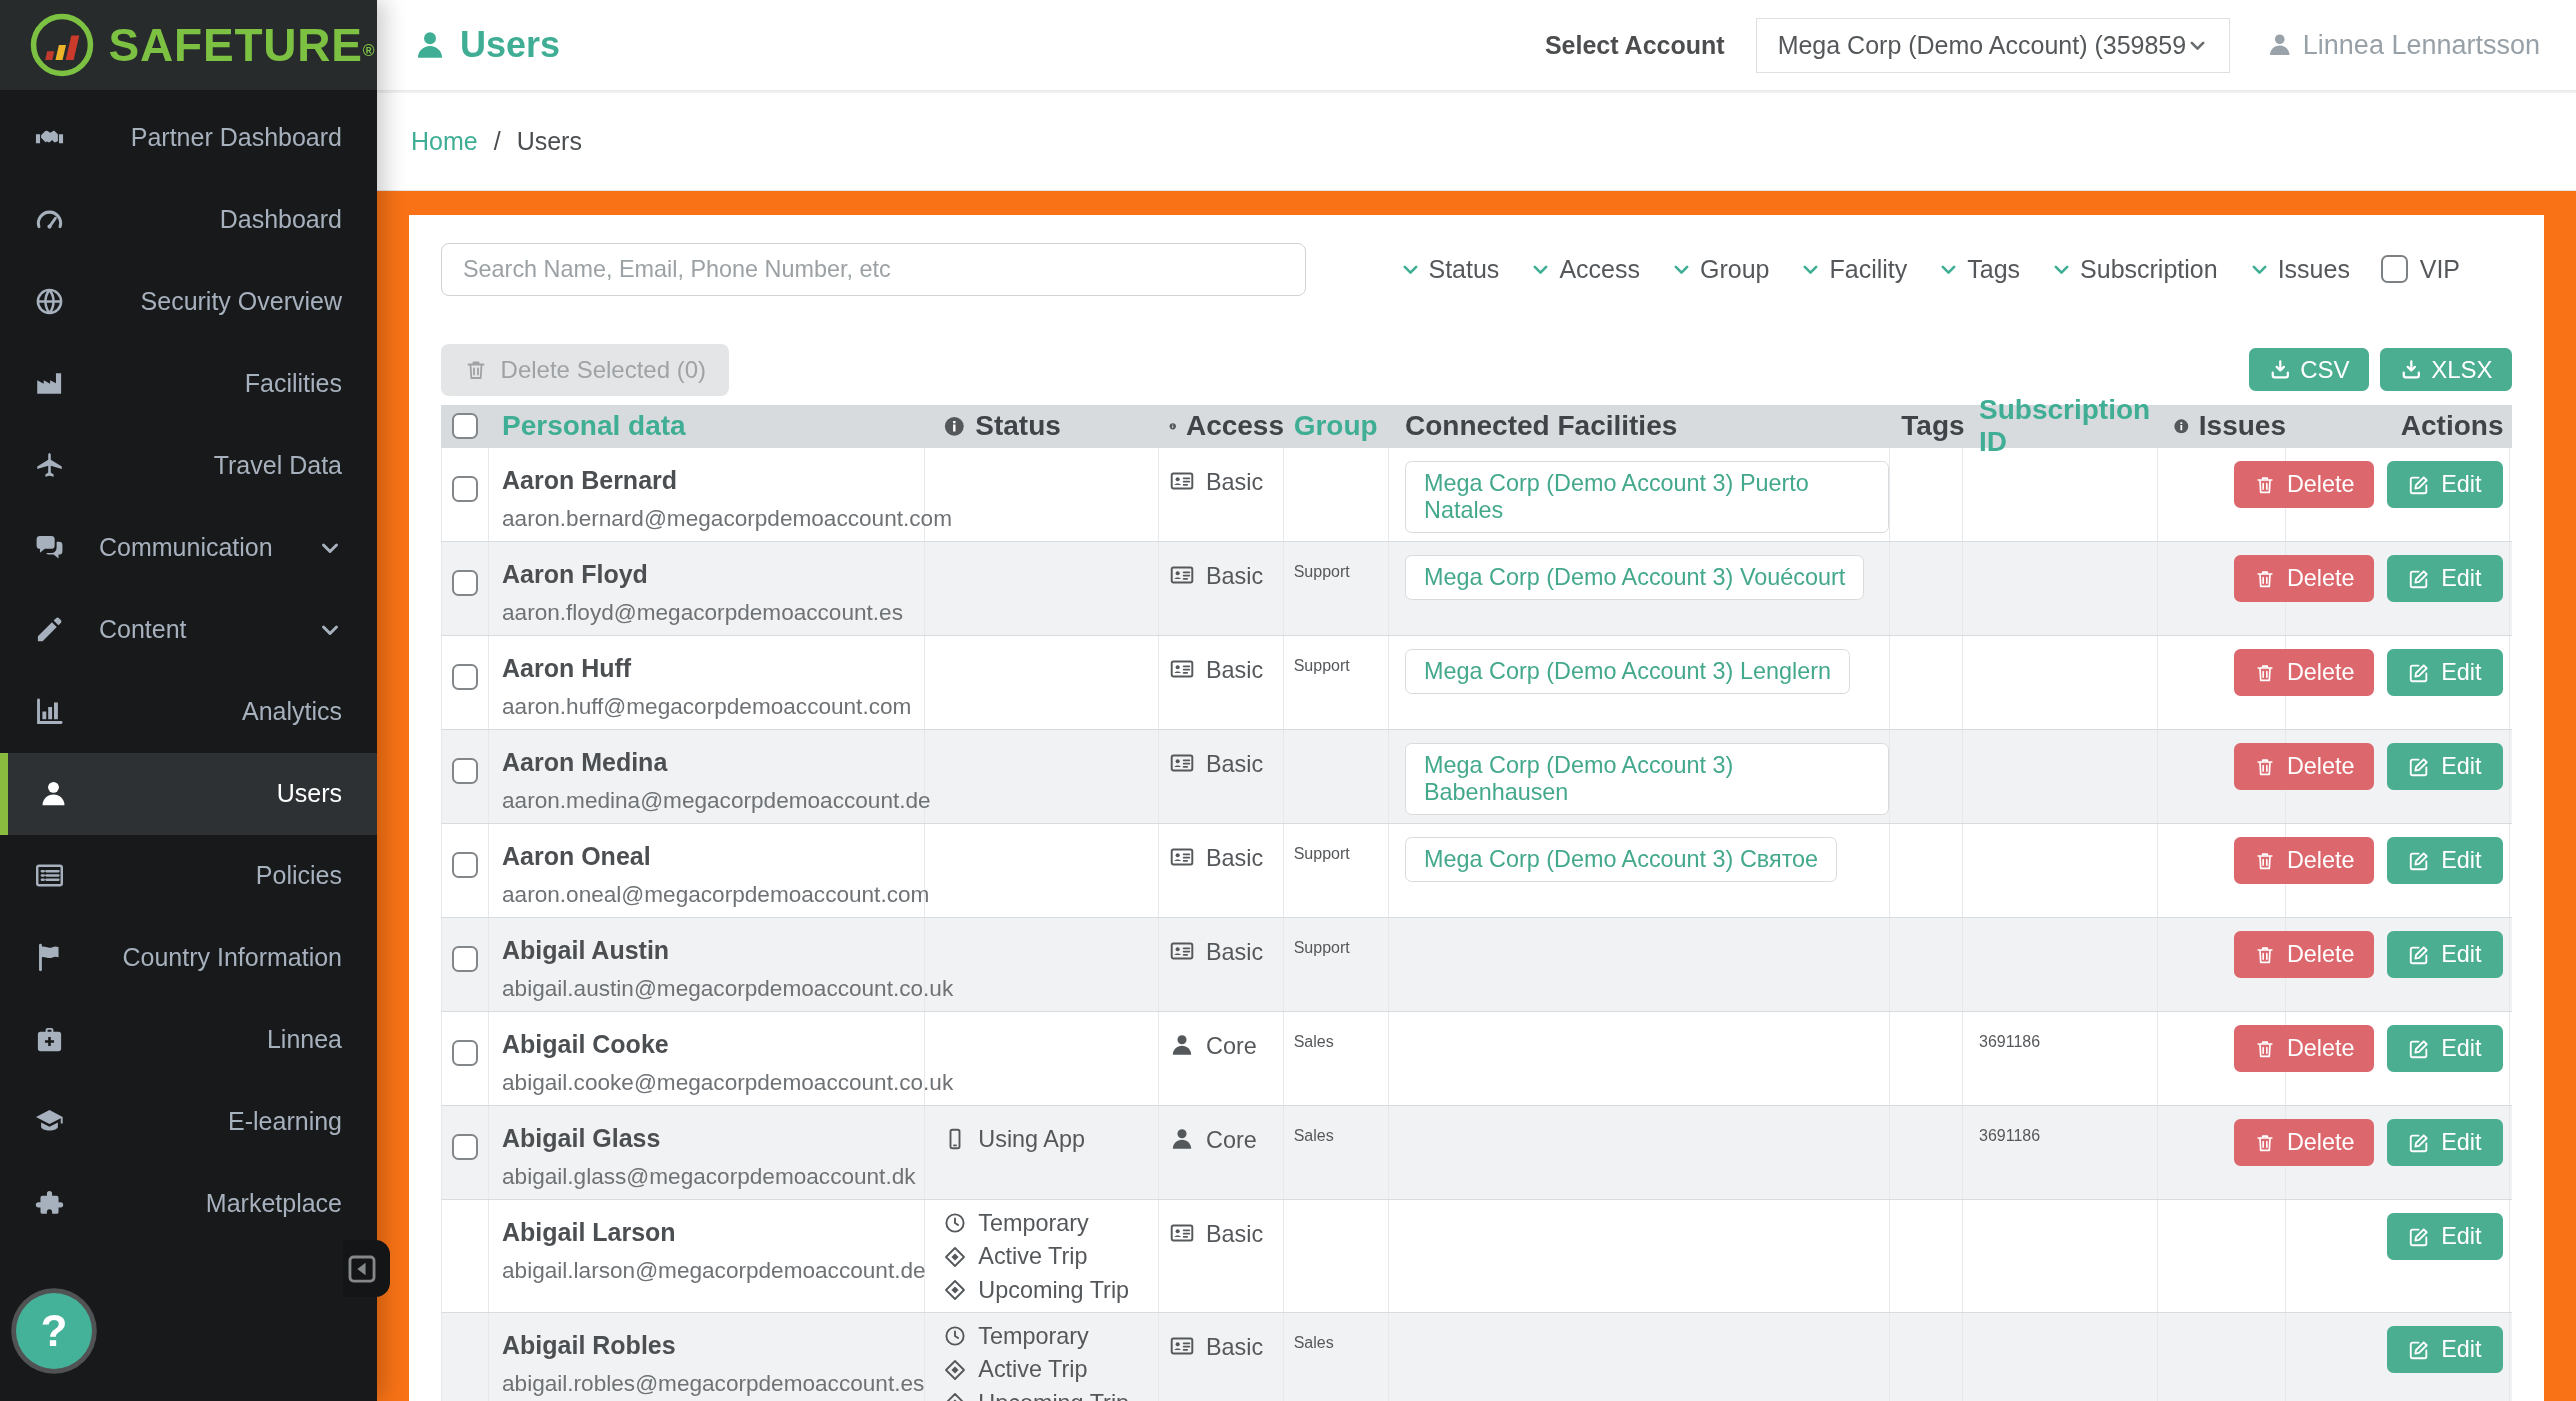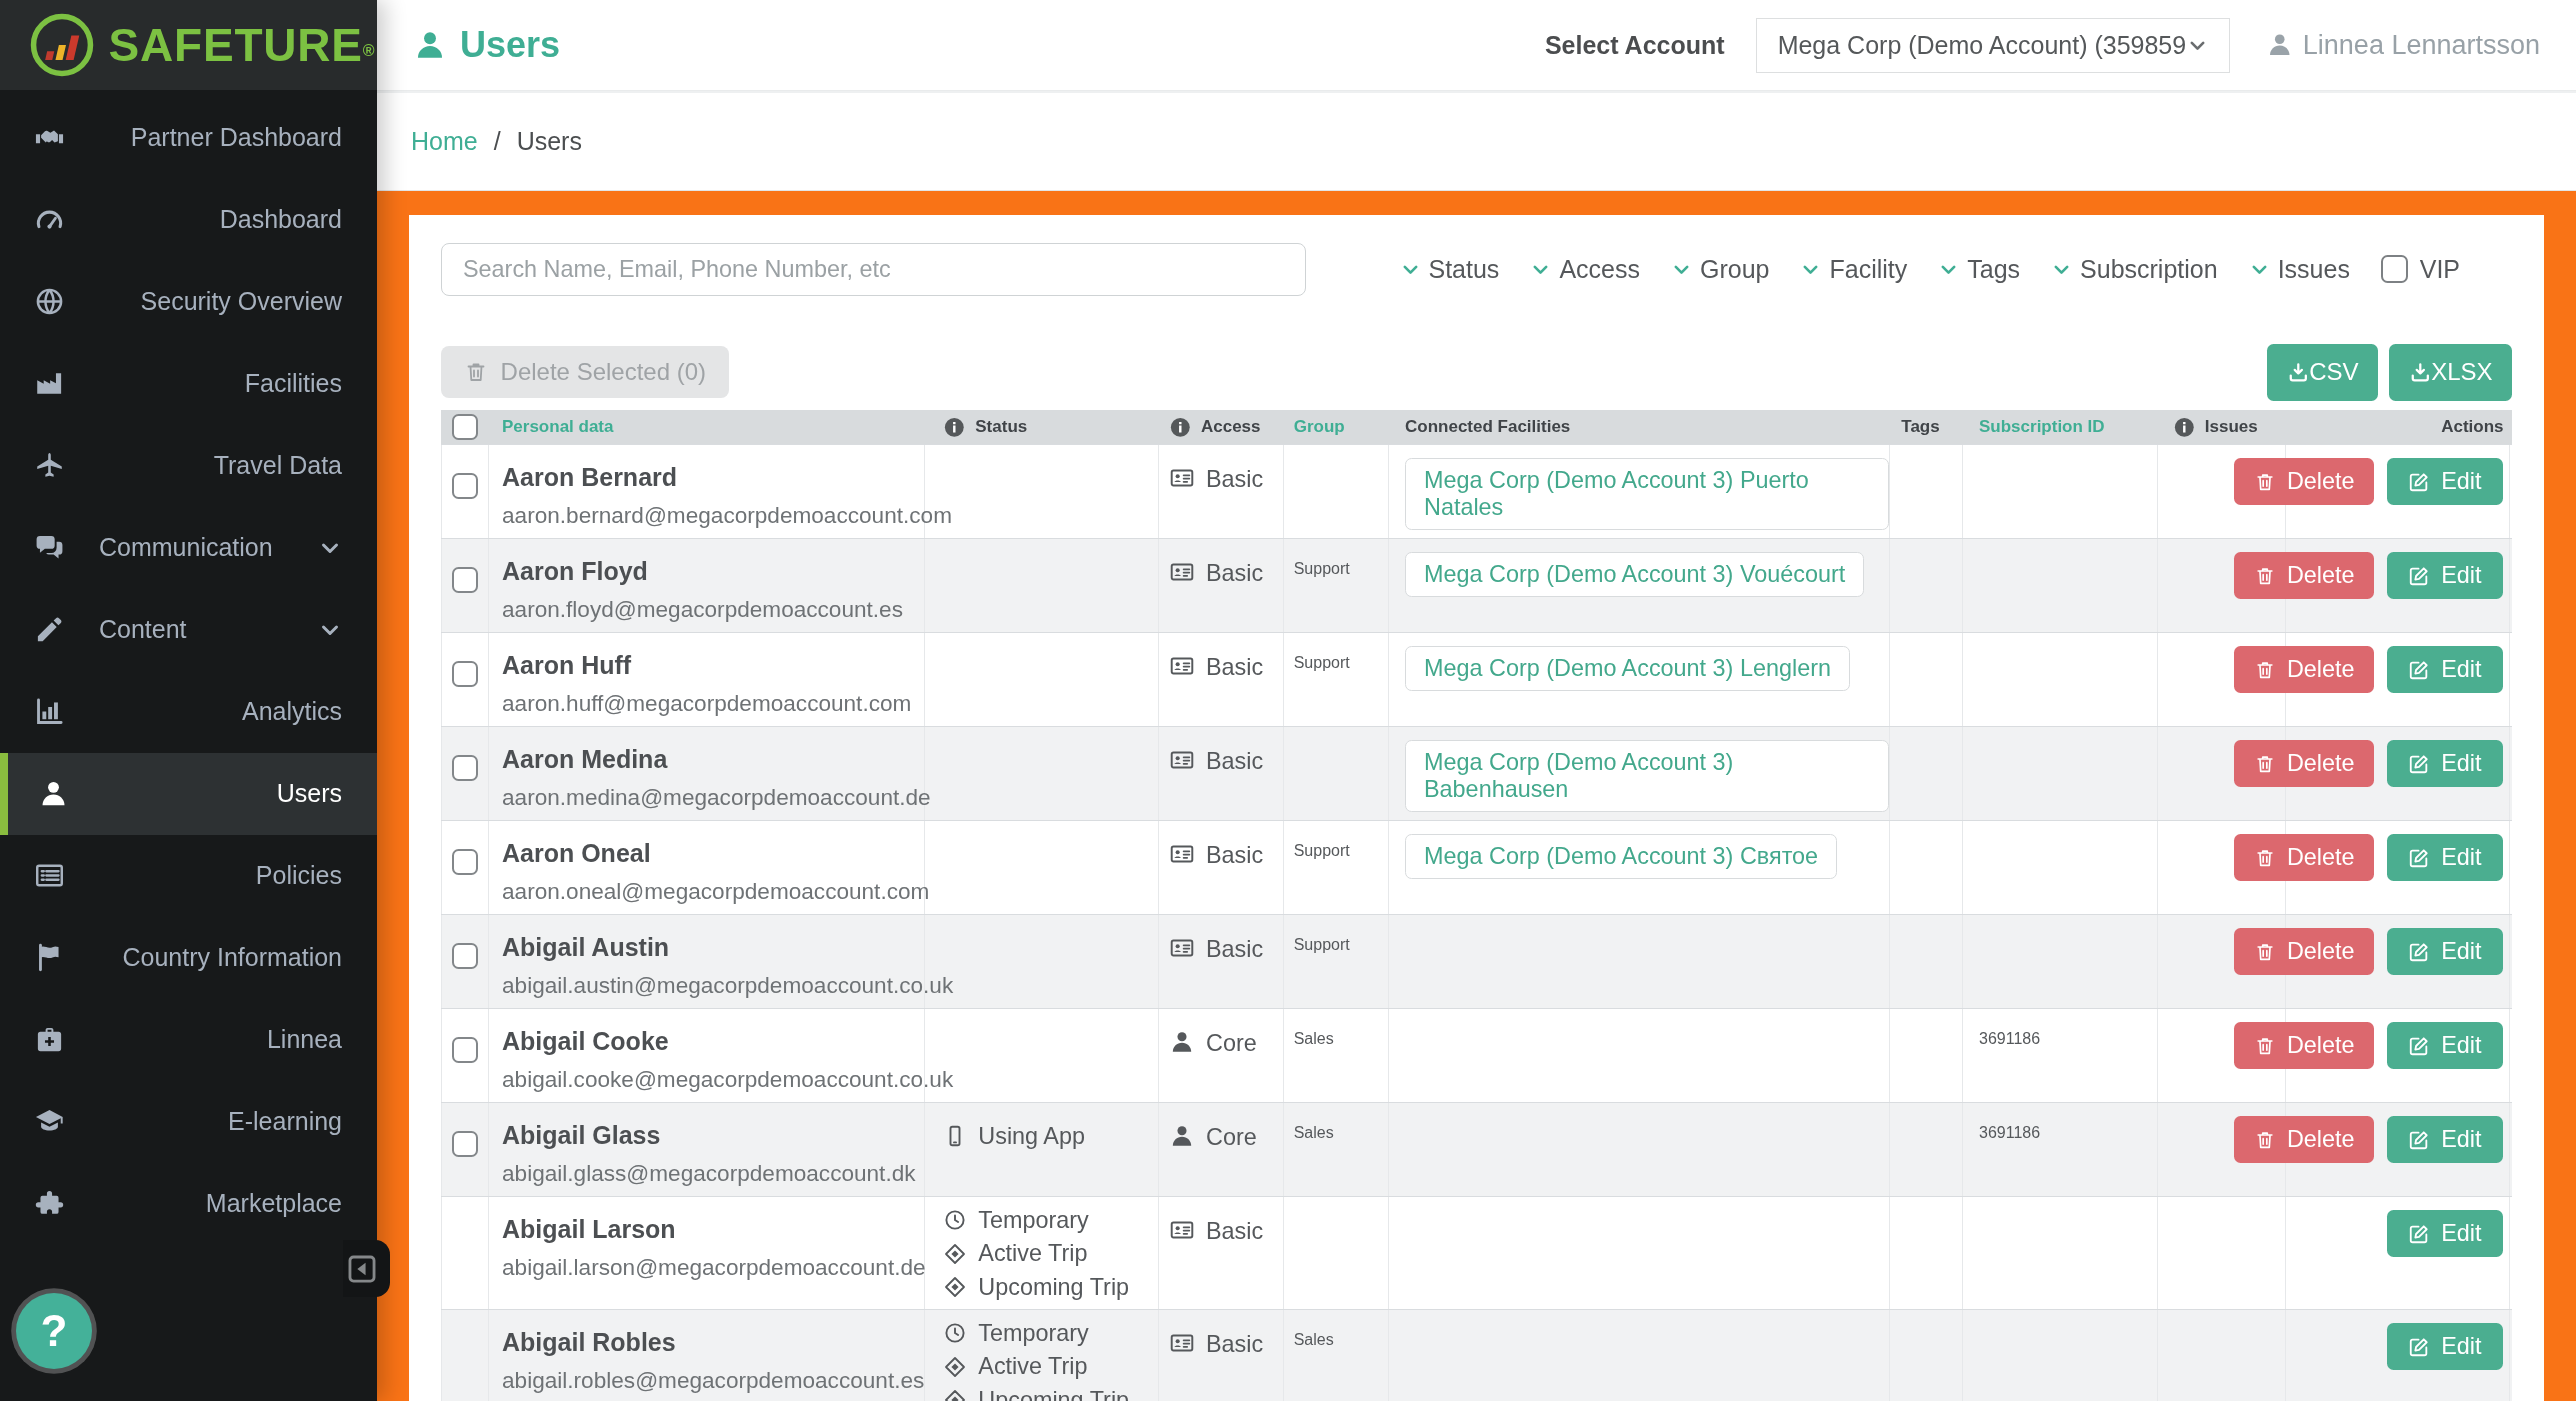--- a/index.html
+++ b/index.html
@@ -71,28 +71,28 @@
   .vip { display:flex; align-items:center; gap:11.3px; cursor:pointer; }
   .vip-box { width:27.5px; height:27.5px; border:2.4px solid #7d8184; border-radius:6.5px; background:#fff; }
 
   .actions-row { margin-top:48px; display:flex; align-items:center; }
   .btn { border:none; cursor:pointer; display:flex; align-items:center;
     font-family:"Liberation Sans","DejaVu Sans",sans-serif; }
   .btn-delsel { height:52px; background:#e4e5e6; border-radius:8px; color:#9fa3a6;
     font-size:24px; gap:13px; padding:0 22.6px; }
   .btn-delsel svg { width:24px; height:24px; }
   .exports { margin-left:auto; display:flex; gap:11.3px; }
-  .btn-exp { height:57px; background:#4bae90; color:#fff; border-radius:6.5px;
-    font-size:24px; gap:0; padding:0 19.4px; }
+  .btn-exp { height:43px; background:#4bae90; color:#fff; border-radius:6.5px;
+    font-size:24px; gap:9px; padding:0 19.4px; }
   .btn-exp svg { width:22.6px; height:22.6px; }
 
   
   .table { margin-top:9.7px; }
-  .thead { display:flex; background:#d8dbdd; height:34px; align-items:center;
-    font-size:17px; font-weight:700; color:#404448; }
+  .thead { display:flex; background:#d8dbdd; height:42px; align-items:center;
+    font-size:28px; font-weight:700; color:#404448; }
   .thead .hcell { display:flex; align-items:center; gap:9.7px; }
   .th-green { color:#3fae94; cursor:pointer; }
   .info-ic { width:22.6px; height:22.6px; color:#55585a; }
 
   .c-check   { width:48px;  flex-shrink:0; display:flex; justify-content:center; }
   .c-personal{ width:436px; flex-shrink:0; padding-left:13px; }
   .c-status  { width:234px; flex-shrink:0; padding-left:18px; }
   .c-access  { width:125px; flex-shrink:0; padding-left:9.7px; }
   .c-group   { width:105px; flex-shrink:0; padding-left:9.7px; }
   .c-fac     { width:501px; flex-shrink:0; padding-left:16px; }

